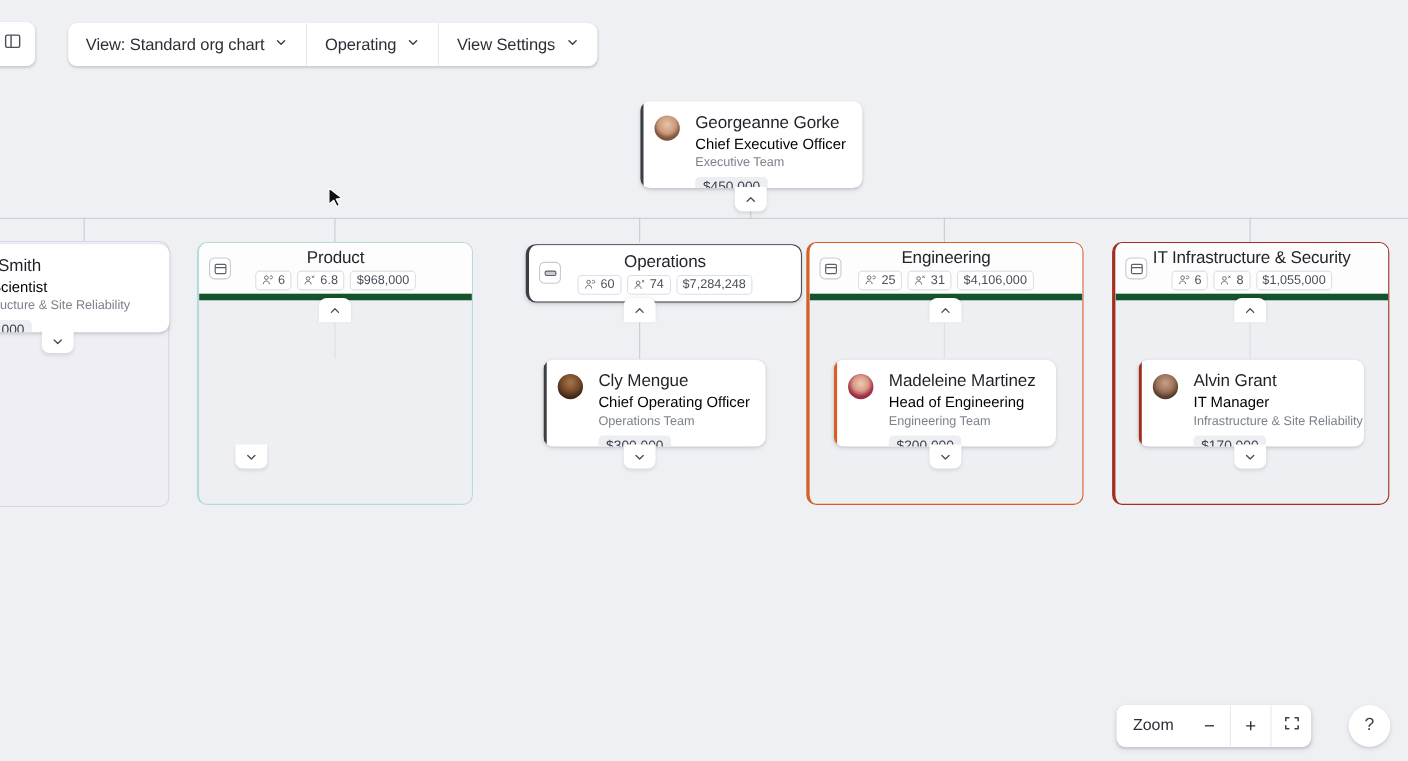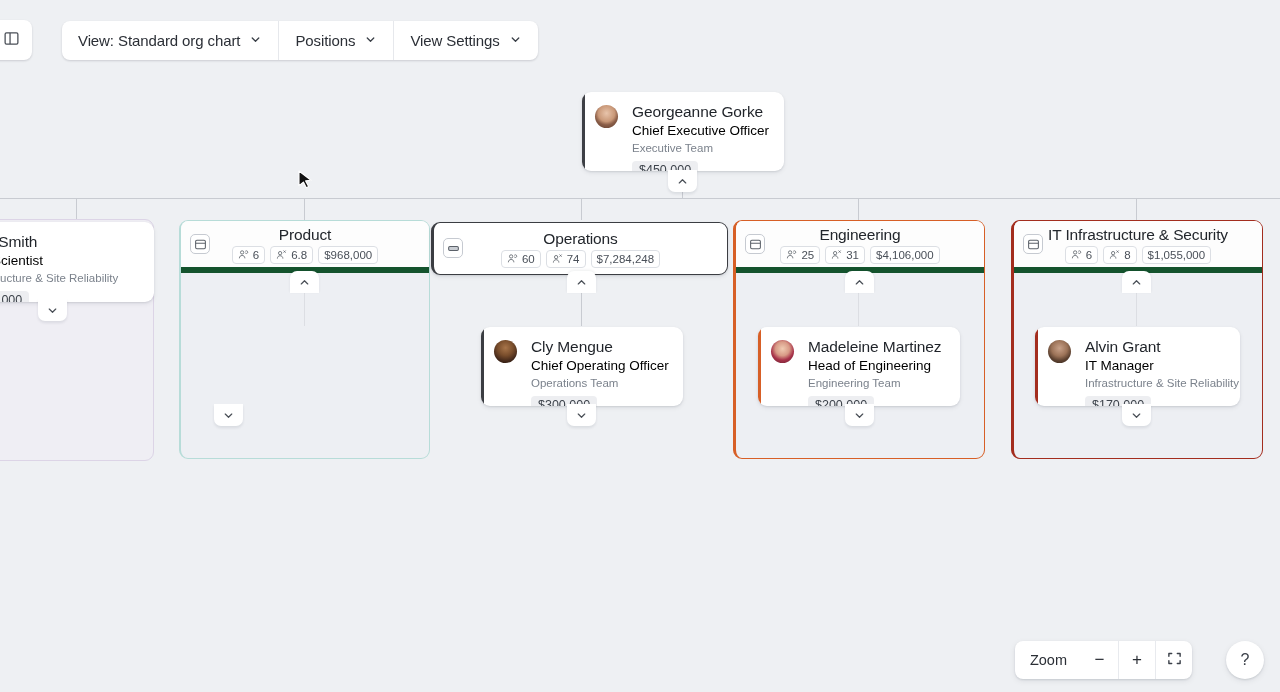--- a/index.html
+++ b/index.html
@@ -186,21 +186,21 @@
       <button class="tb-btn">
         <span>View: Standard org chart</span>
         <span class="chev">
           <svg width="13" height="13" viewBox="0 0 16 16" fill="none">
               <path d="M4 6.2l4 4 4-4" stroke="#3a3f47" stroke-width="1.6" stroke-linecap="round" stroke-linejoin="round"></path>
             </svg>
         </span>
       </button>
       <div class="tb-sep"></div>
       <button class="tb-btn">
-        <span>Positions</span>
+        <span>Operating</span>
         <span class="chev">
           <svg width="13" height="13" viewBox="0 0 16 16" fill="none">
               <path d="M4 6.2l4 4 4-4" stroke="#3a3f47" stroke-width="1.6" stroke-linecap="round" stroke-linejoin="round"></path>
             </svg>
         </span>
       </button>
       <div class="tb-sep"></div>
       <button class="tb-btn">
         <span>View Settings</span>
         <span class="chev">
@@ -287,21 +287,21 @@
     <svg width="13" height="13" viewBox="0 0 16 16" fill="none">
         <path d="M4 9.8l4-4 4 4" stroke="#4a4f57" stroke-width="1.5" stroke-linecap="round" stroke-linejoin="round"></path>
       </svg>
   </div>
   <div class="chev-btn" style="left:214px; top:404px;">
     <svg width="13" height="13" viewBox="0 0 16 16" fill="none">
         <path d="M4 6.2l4 4 4-4" stroke="#4a4f57" stroke-width="1.5" stroke-linecap="round" stroke-linejoin="round"></path>
       </svg>
   </div>
 
-  <div class="group collapsed" style="left:431px; top:222px; width:297px; height:53px; border:1.5px solid #3b3d42; border-left-width:3px;">
+  <div class="group collapsed" style="left:478px; top:222px; width:251px; height:53px; border:1.5px solid #3b3d42; border-left-width:3px;">
     <div class="group-header" style="height:50px;">
       <div class="group-icon">
         <svg width="13" height="13" viewBox="0 0 16 16" fill="none">
           <rect x="2" y="5.6" width="12" height="4.8" rx="1.6" stroke="#5b6169" stroke-width="1.3" fill="#c9cdd3"></rect>
         </svg>
       </div>
       <div class="group-head-inner">
         <div class="group-name">Operations</div>
         <div class="pills">
           <span class="pill">
@@ -325,21 +325,21 @@
           </span>
         </div>
       </div>
     </div>
   </div>
   <div class="chev-btn up" style="left:567px; top:271px;">
     <svg width="13" height="13" viewBox="0 0 16 16" fill="none">
         <path d="M4 9.8l4-4 4 4" stroke="#4a4f57" stroke-width="1.5" stroke-linecap="round" stroke-linejoin="round"></path>
       </svg>
   </div>
-  <div class="person-card" style="left:481px; top:327px; width:202px; height:79px;">
+  <div class="person-card" style="left:494px; top:327px; width:202px; height:79px;">
     <div class="accent" style="background:#3b3d42;"></div>
     <div class="pc-row">
       <div class="avatar" style="background: radial-gradient(circle at 50% 34%, #a8754a 0%, #7a4e2c 40%, #43281a 70%, #1d120c 100%);"></div>
       <div class="pc-text">
         <div class="pc-name">Cly Mengue</div>
         <div class="pc-title">Chief Operating Officer</div>
         <div class="pc-team">Operations Team</div>
         <div class="pc-salary">$300,000</div>
       </div>
     </div>

